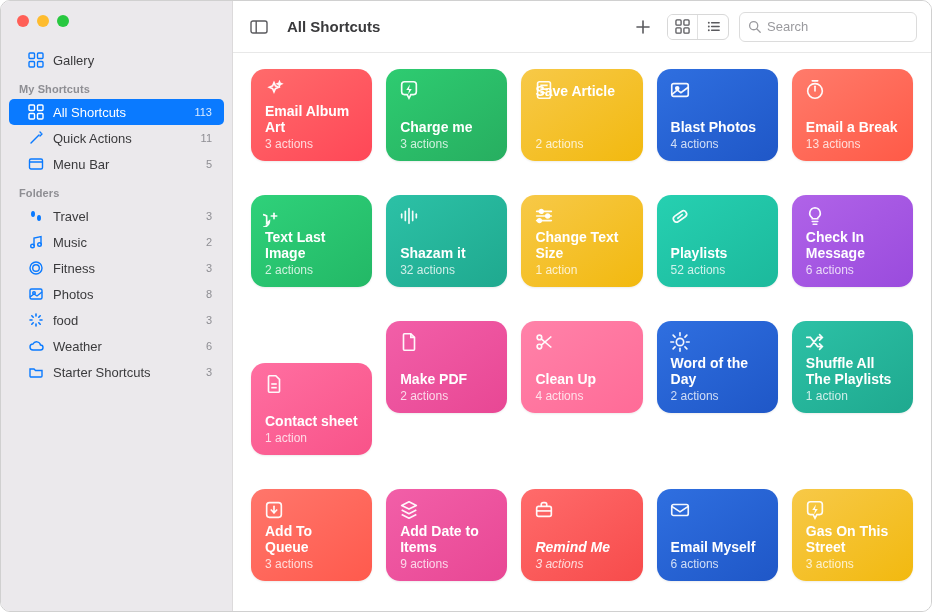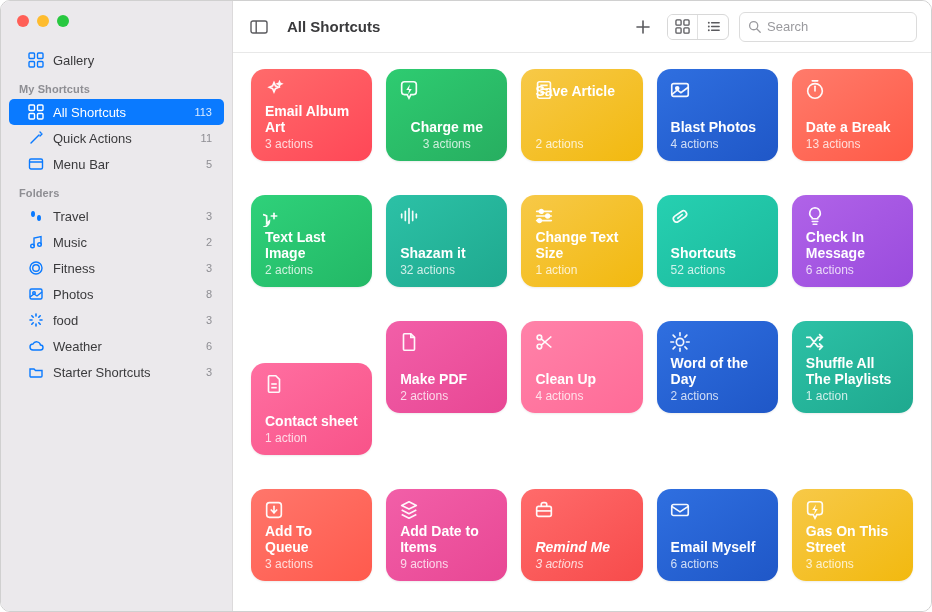--- a/index.html
+++ b/index.html
@@ -306,21 +306,21 @@
             <svg width="22" height="22" viewBox="0 0 24 24" fill="none" stroke="currentColor" stroke-width="1.8" stroke-linecap="round">
               <path d="M12 4 l1.5 3.5 L17 9 l-3.5 1.5 L12 14 l-1.5 -3.5 L7 9 l3.5 -1.5 Z"></path>
               <path d="M18 3 l.7 1.6 L20.3 5.3 l-1.6 .7 L18 7.6 l-.7 -1.6 L15.7 5.3 l1.6 -.7 Z"></path>
             </svg>
           </div>
           <div class="title">
             <div>Email Album Art</div>
           </div>
           <div class="sub">3 actions</div>
         </div>
-        <div class="card" style="background: linear-gradient(145deg, rgb(46, 204, 113), rgb(39, 174, 96)); align-items: center;">
+        <div class="card" style="background: linear-gradient(145deg, rgb(46, 204, 113), rgb(39, 174, 96));">
           <div class="cicon">
             <svg width="22" height="22" viewBox="0 0 24 24" fill="currentColor">
               <path d="M7 3 h10 a3 3 0 0 1 3 3 v8 a3 3 0 0 1 -3 3 h-3 l-2 4 -2 -4 H7 a3 3 0 0 1 -3 -3 V6 a3 3 0 0 1 3 -3 Z" fill="none" stroke="currentColor" stroke-width="1.8"></path>
               <path d="M13 6 l-4 6 h3 l-1 5 4 -6 h-3 Z"></path>
             </svg>
           </div>
           <div class="title">
             <div>Charge me</div>
           </div>
           <div class="sub">3 actions</div>
@@ -354,21 +354,21 @@
         </div>
         <div class="card" style="background: linear-gradient(145deg, rgb(255, 123, 107), rgb(255, 90, 71));">
           <div class="cicon">
             <svg width="22" height="22" viewBox="0 0 24 24" fill="none" stroke="currentColor" stroke-width="1.8" stroke-linecap="round">
               <circle cx="12" cy="13" r="8"></circle>
               <path d="M12 13 V8"></path>
               <path d="M9 2 h6"></path>
             </svg>
           </div>
           <div class="title">
-            <div>Date a Break</div>
+            <div>Email a Break</div>
           </div>
           <div class="sub">13 actions</div>
         </div>
         <div class="card" style="background: linear-gradient(145deg, rgb(47, 209, 122), rgb(35, 184, 102));">
           <div class="cicon">
             <svg width="22" height="22" viewBox="0 0 24 24" fill="none" stroke="currentColor" stroke-width="1.8" stroke-linecap="round">
               <path d="M20 12 a8 7 0 1 1 -3 5.5 L20 20 Z" transform="scale(-1,1) translate(-24,0)"></path>
               <line x1="12" y1="9" x2="12" y2="15"></line>
               <line x1="9" y1="12" x2="15" y2="12"></line>
             </svg>
@@ -410,21 +410,21 @@
           <div class="sub">1 action</div>
         </div>
         <div class="card" style="background: linear-gradient(145deg, rgb(38, 208, 177), rgb(28, 185, 156));">
           <div class="cicon">
             <svg width="22" height="22" viewBox="0 0 24 24" fill="none" stroke="currentColor" stroke-width="1.8">
               <rect x="4" y="9" width="16" height="7" rx="3.5" transform="rotate(-35 12 12.5)"></rect>
               <line x1="9" y1="15" x2="15" y2="10"></line>
             </svg>
           </div>
           <div class="title">
-            <div>Shortcuts</div>
+            <div>Playlists</div>
           </div>
           <div class="sub">52 actions</div>
         </div>
         <div class="card" style="background: linear-gradient(145deg, rgb(176, 99, 232), rgb(154, 75, 221));">
           <div class="cicon">
             <svg width="22" height="22" viewBox="0 0 24 24" fill="none" stroke="currentColor" stroke-width="1.8" stroke-linecap="round">
               <path d="M9 18 h6 M10 21 h4"></path>
               <path d="M12 3 a6 6 0 0 1 3 11 v1 h-6 v-1 a6 6 0 0 1 3 -11 Z"></path>
             </svg>
           </div>

